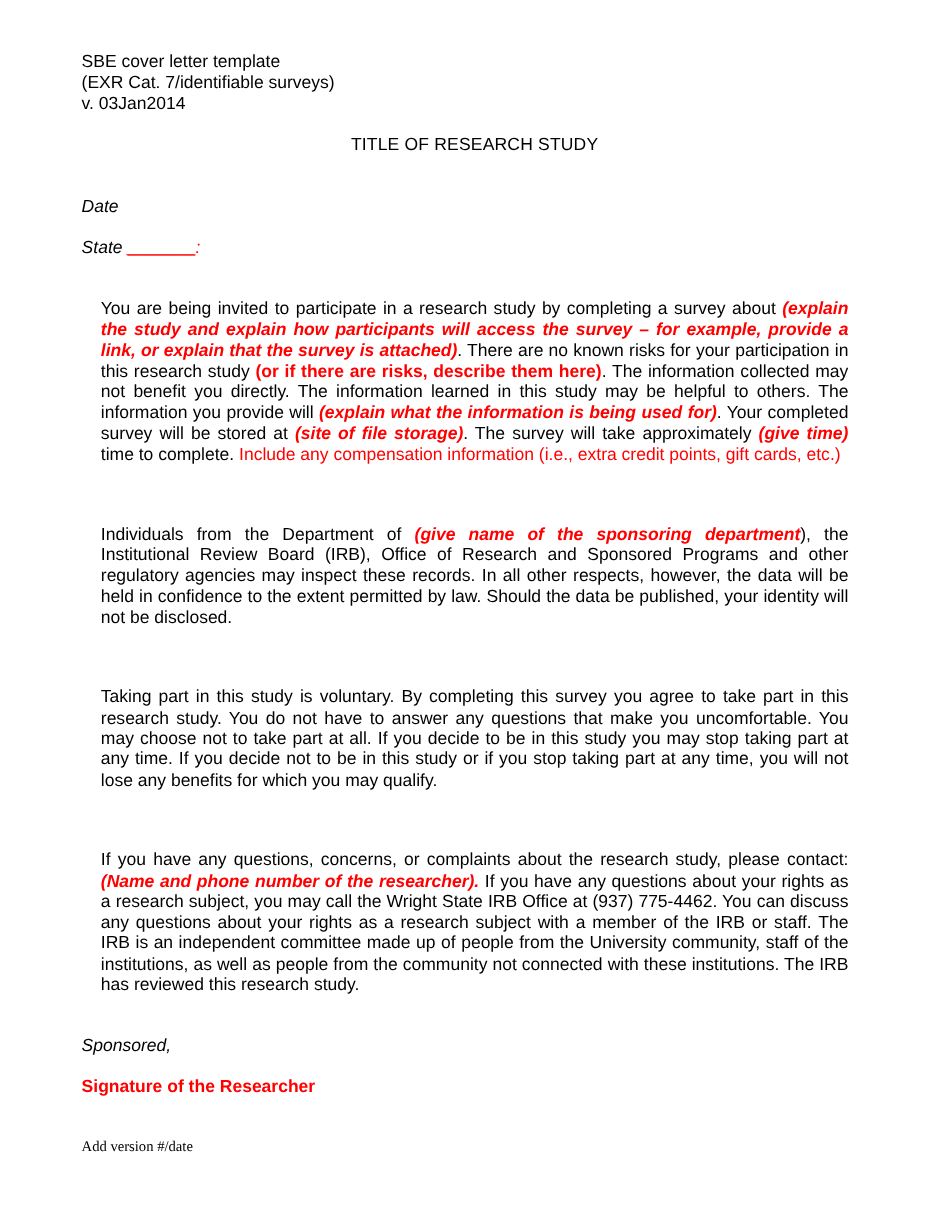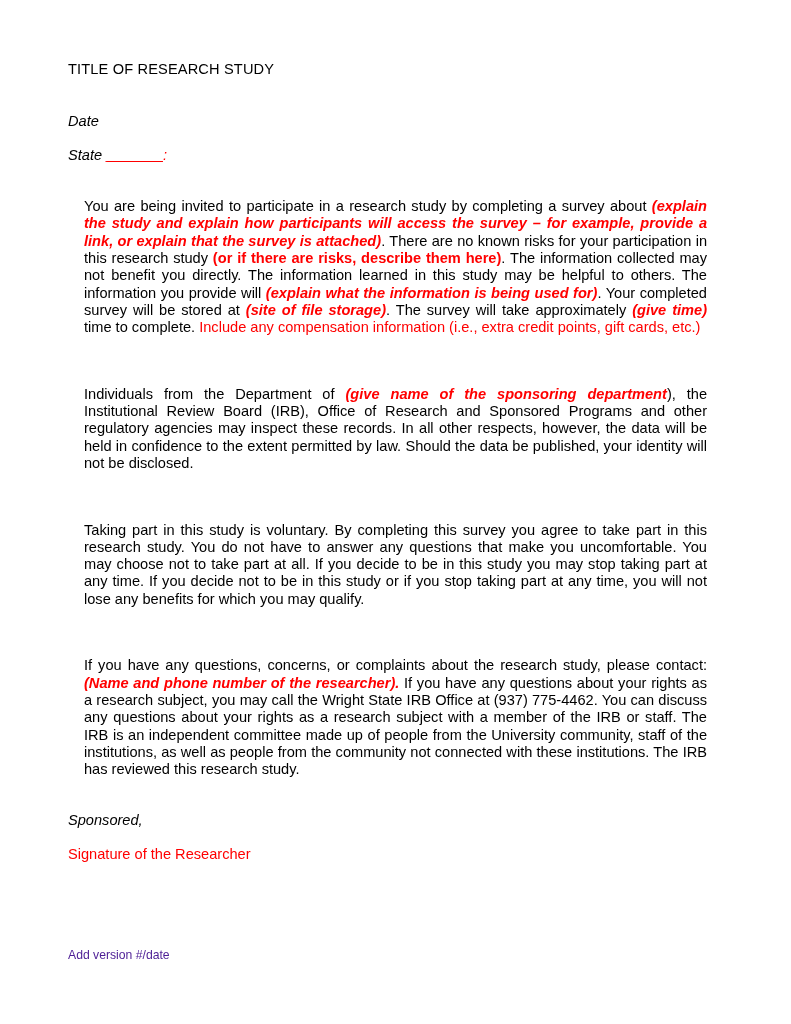--- a/index.html
+++ b/index.html
@@ -28,21 +28,21 @@
   }
   .header-block {
     margin: 0;
     padding: 0;
   }
   .header-line {
     display: block;
     white-space: pre;
   }
   .doc-title {
-    text-align: left;
+    text-align: center;
     margin: 0;
     padding-top: 17px;
     letter-spacing: 0.15px;
   }
   .line-block {
     margin: 0;
     padding: 0;
     font-style: italic;
   }
   .gap { height: 17.3px; }
@@ -70,40 +70,45 @@
   .blank-line {
     color: #ff0000;
     text-decoration: underline;
     text-decoration-color: #ff0000;
     letter-spacing: 0px;
     margin-top: 44px;
   }
   .colon-red { color: #ff0000; }
   .signature-red {
     color: #ff0000;
-    font-weight: normal;
+    font-weight: bold;
     font-style: normal;
   }
   .footer {
     position: absolute;
     left: 68px;
     top: 948px;
-    font-family: Liberation Sans, sans-serif;
+    font-family: Liberation Serif, serif;
     font-size: 12.2px;
     line-height: 14px;
-    color: #4c1d95;
+    color: #000000;
   }
 </style>
 </head>
 <body>
 
 <div class="page">
 
   <div class="content">
 
+    <div class="header-block">
+      <span class="header-line">SBE cover letter template</span>
+      <span class="header-line">(EXR Cat. 7/identifiable surveys)</span>
+      <span class="header-line">v. 03Jan2014</span>
+    </div>
 
     <div class="doc-title">TITLE OF RESEARCH STUDY</div>
 
     <div class="gap"></div>
     <div class="gap"></div>
 
     <div class="line-block">Date</div>
 
     <div class="gap"></div>
 

